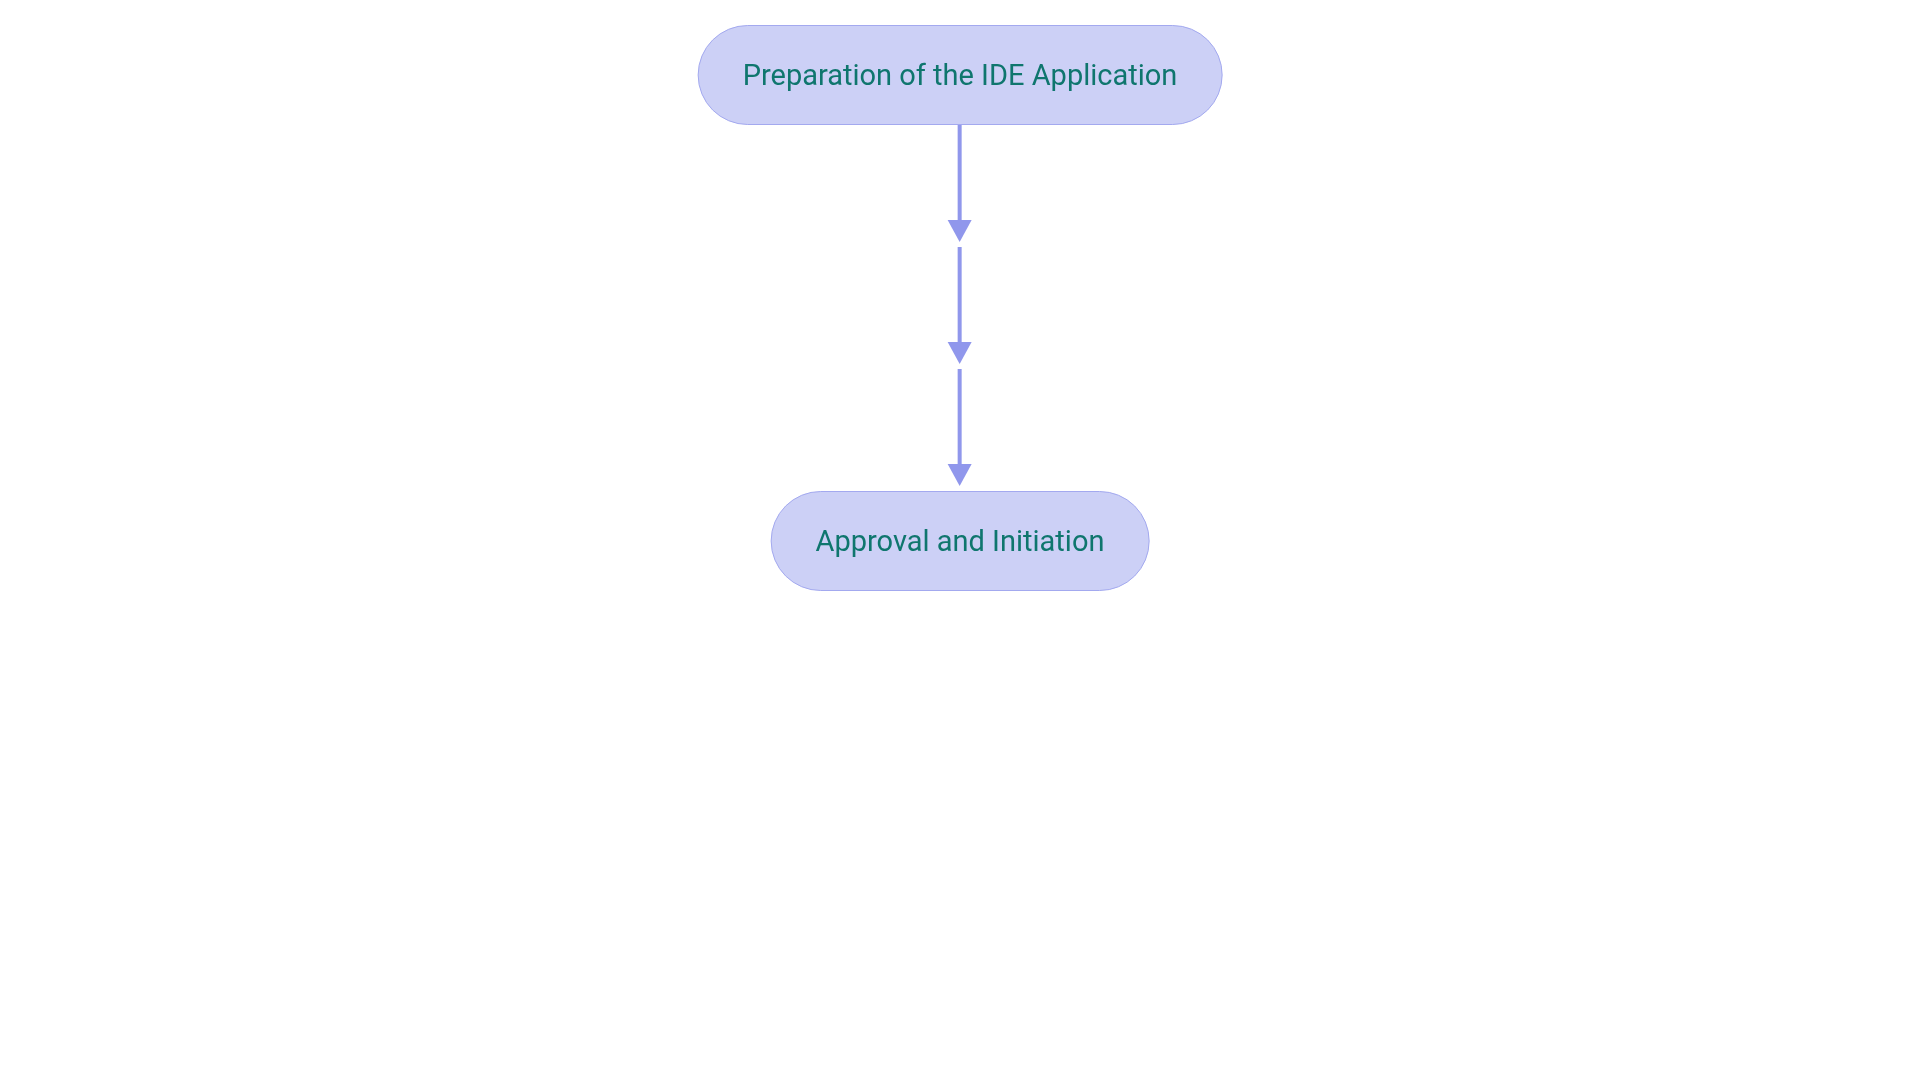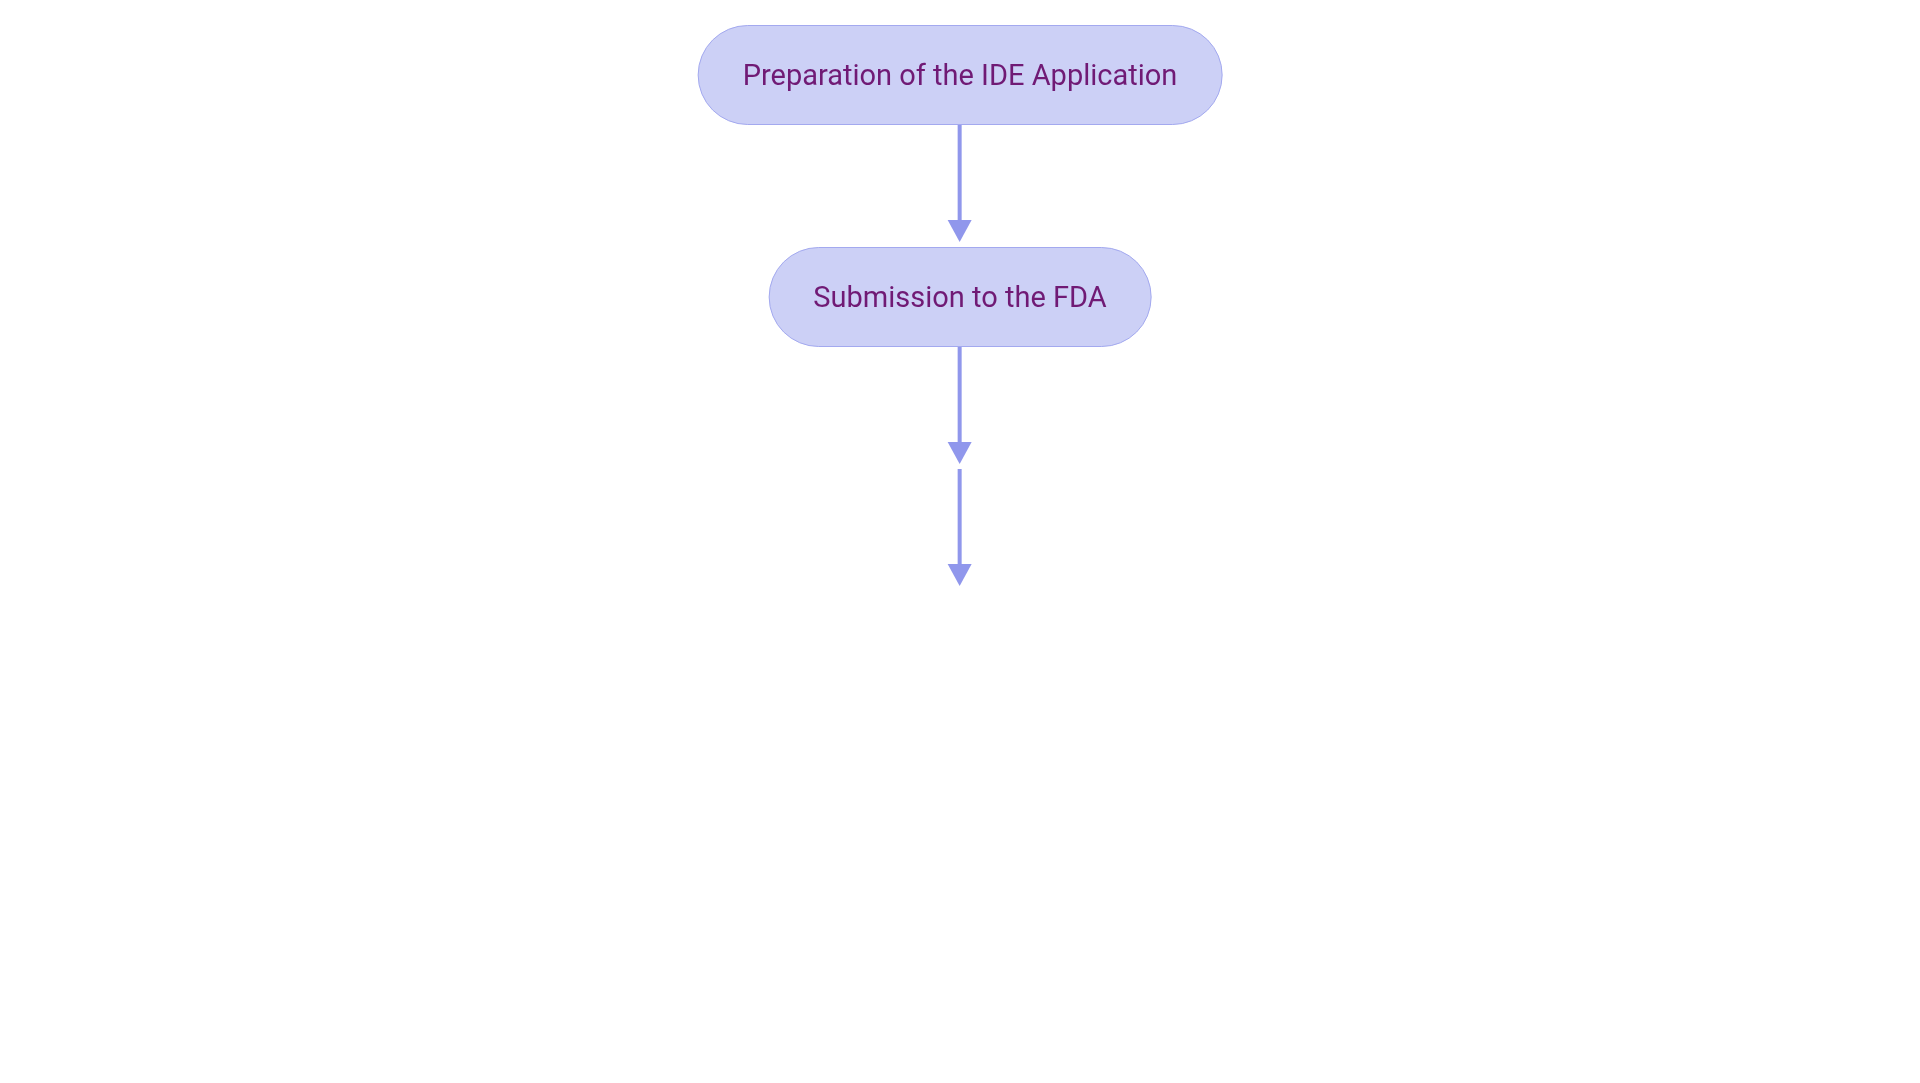--- a/index.html
+++ b/index.html
@@ -15,21 +15,21 @@
       left: 50%;
       top: 25px;
       transform: translateX(-50%);
       display: flex;
       flex-direction: column;
       align-items: center;
     }
     .node {
       background: #ccd0f6;
       border: 1.5px solid #a3a9ef;
-      color: #701a75;
+      color: #0f766e;
       font-size: 29px;
       font-weight: 400;
       display: flex;
       align-items: center;
       justify-content: center;
       text-align: center;
       border-radius: 999px;
       padding: 0 44px;
       height: 100px;
       white-space: nowrap;
@@ -57,22 +57,22 @@
   </style>
 </head>
 <body>
 
 <div class="flowchart">
   <div class="node">Preparation of the IDE Application</div>
   <div class="arrow-wrap">
     <div class="arrow-line"></div>
     <div class="arrow-head"></div>
   </div>
-  <div class="node">Submission to the FDA</div>
   <div class="arrow-wrap">
     <div class="arrow-line"></div>
     <div class="arrow-head"></div>
   </div>
   <div class="arrow-wrap">
     <div class="arrow-line"></div>
     <div class="arrow-head"></div>
   </div>
+  <div class="node">Approval and Initiation</div>
 </div>
 
 </body></html>

